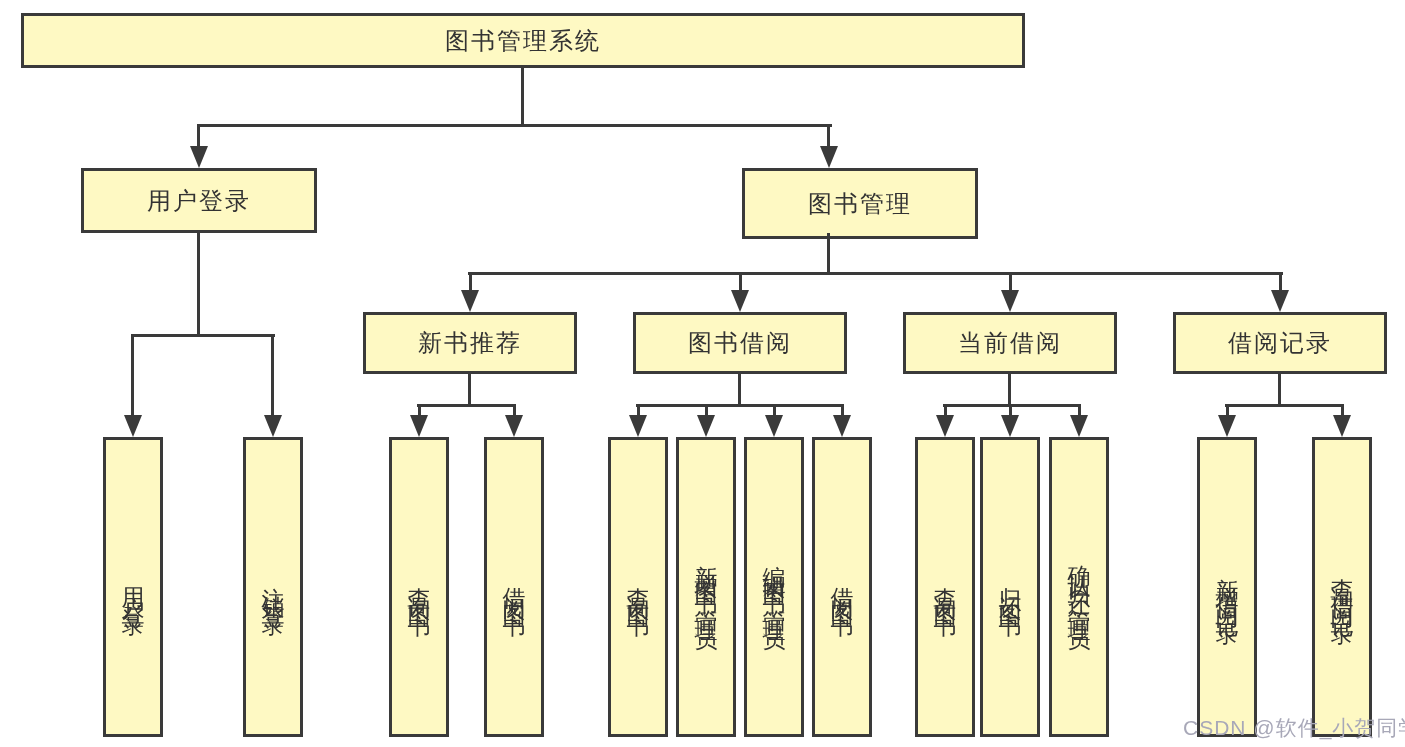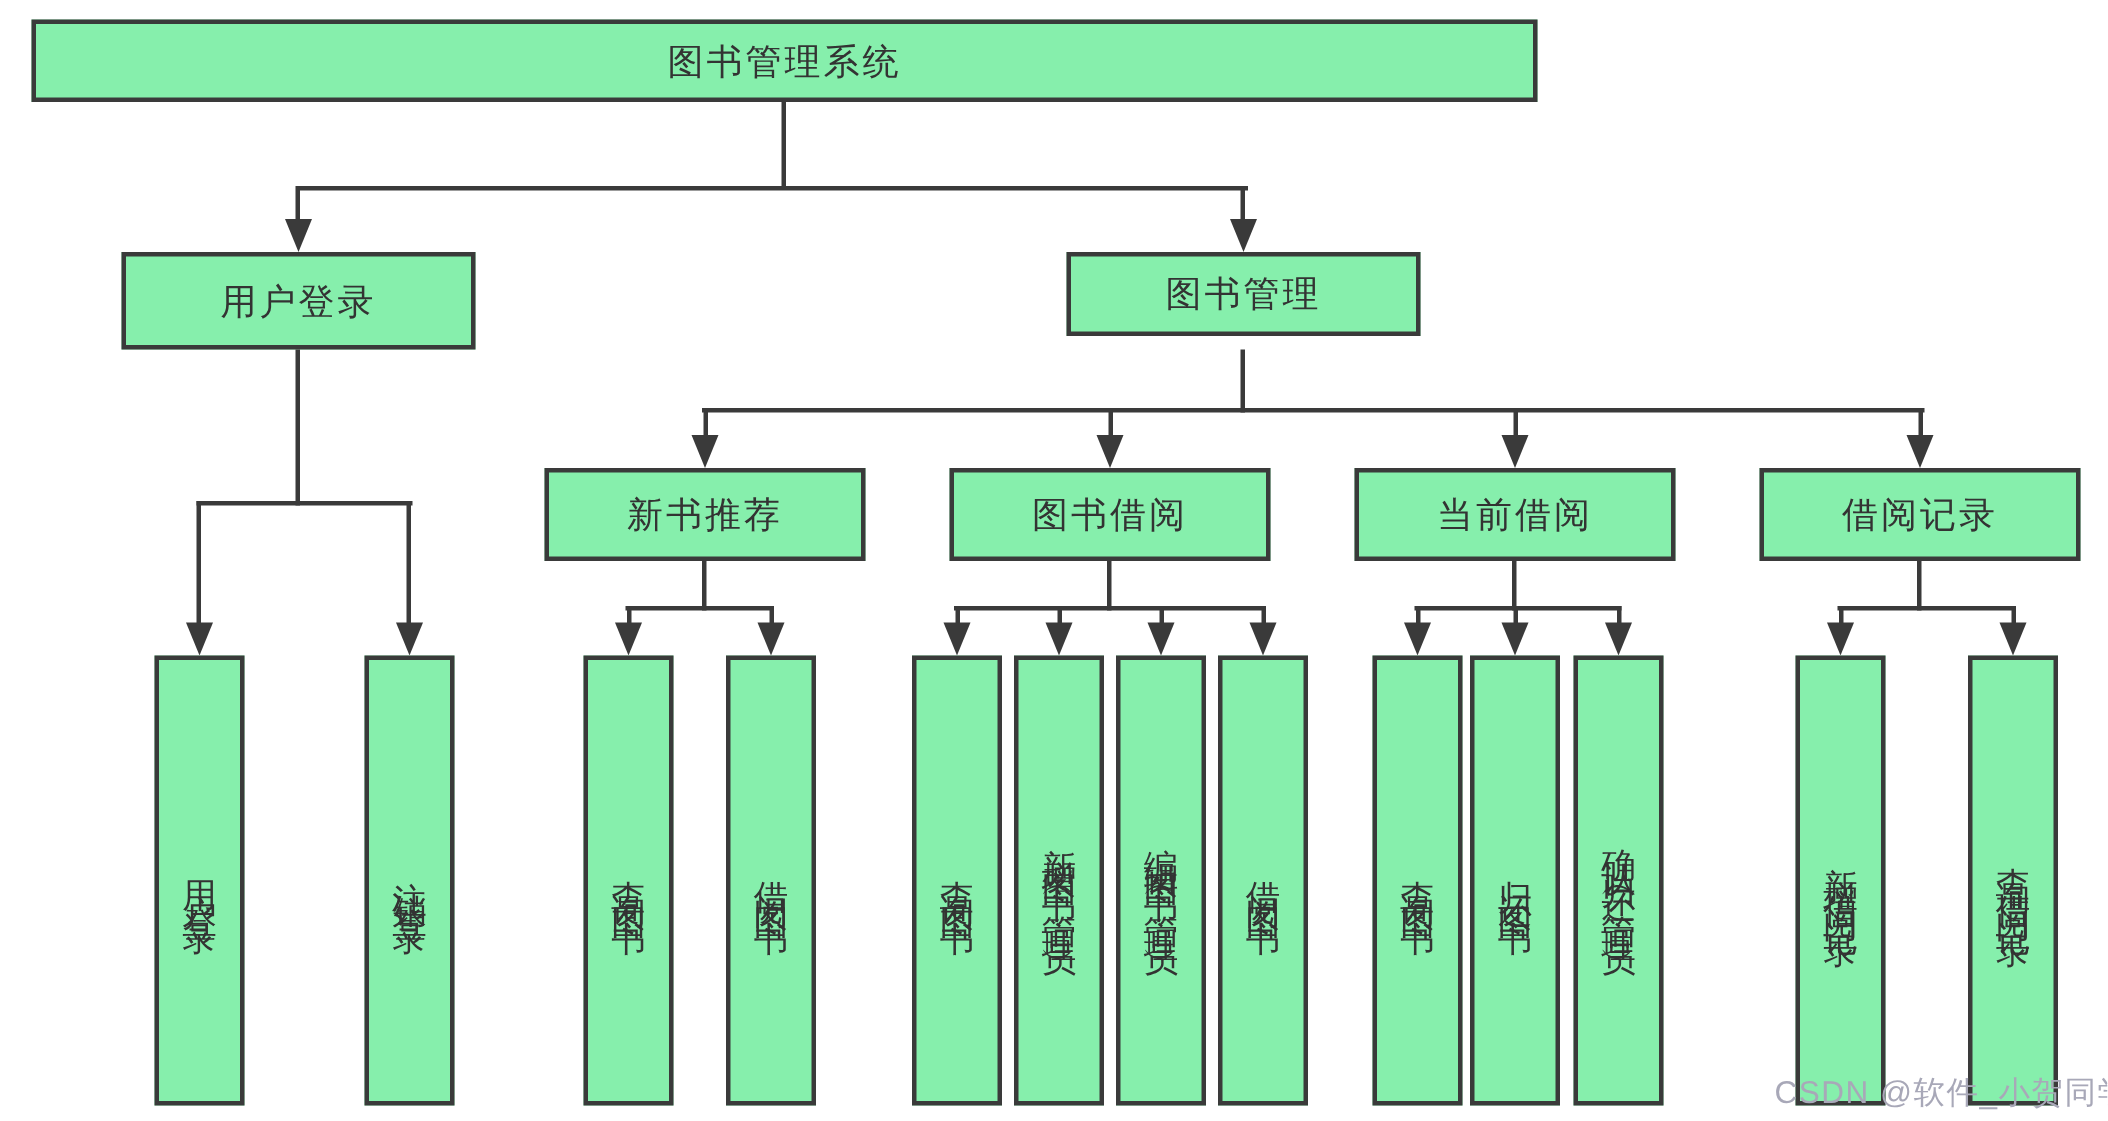--- a/index.html
+++ b/index.html
@@ -13,21 +13,21 @@
     position:relative;
     width:1405px;height:747px;
     background:var(--background);
     font-family:"Liberation Sans","DejaVu Sans",sans-serif;
     overflow:hidden;
   }
   .box{
     position:absolute;
     box-sizing:border-box;
     border:3px solid var(--line);
-    background:#86efac;
+    background:#fef9c3;
     display:flex;align-items:center;justify-content:center;
     color:var(--text);
   }
   .box.h{font-size:24px;letter-spacing:2px;white-space:nowrap;}
   .box.v span{
     writing-mode:vertical-rl;
     text-orientation:mixed;
     font-size:23px;
     letter-spacing:9px;
     line-height:1;
@@ -56,21 +56,21 @@
   <div class="box h" style="left:21px;top:13px;width:1004px;height:55px;">图书管理系统</div>
 
   <div class="vline" style="left:521px;top:68px;height:57px;"></div>
   <div class="hline" style="left:198px;top:124px;width:634px;"></div>
   <div class="vline" style="left:197px;top:124px;height:26px;"></div>
   <div class="arrow" style="left:190px;top:146px;"></div>
   <div class="vline" style="left:827px;top:124px;height:26px;"></div>
   <div class="arrow" style="left:820px;top:146px;"></div>
 
   <div class="box h" style="left:81px;top:168px;width:236px;height:65px;">用户登录</div>
-  <div class="box h" style="left:711px;top:168px;width:236px;height:56px;">图书管理</div>
+  <div class="box h" style="left:742px;top:168px;width:236px;height:71px;">图书管理</div>
 
   <div class="vline" style="left:197px;top:233px;height:104px;"></div>
   <div class="hline" style="left:131px;top:334px;width:144px;"></div>
   <div class="vline" style="left:131px;top:334px;height:84px;"></div>
   <div class="arrow" style="left:124px;top:415px;"></div>
   <div class="vline" style="left:271px;top:334px;height:84px;"></div>
   <div class="arrow" style="left:264px;top:415px;"></div>
 
   <div class="vline" style="left:827px;top:233px;height:42px;"></div>
   <div class="hline" style="left:468px;top:272px;width:815px;"></div>

